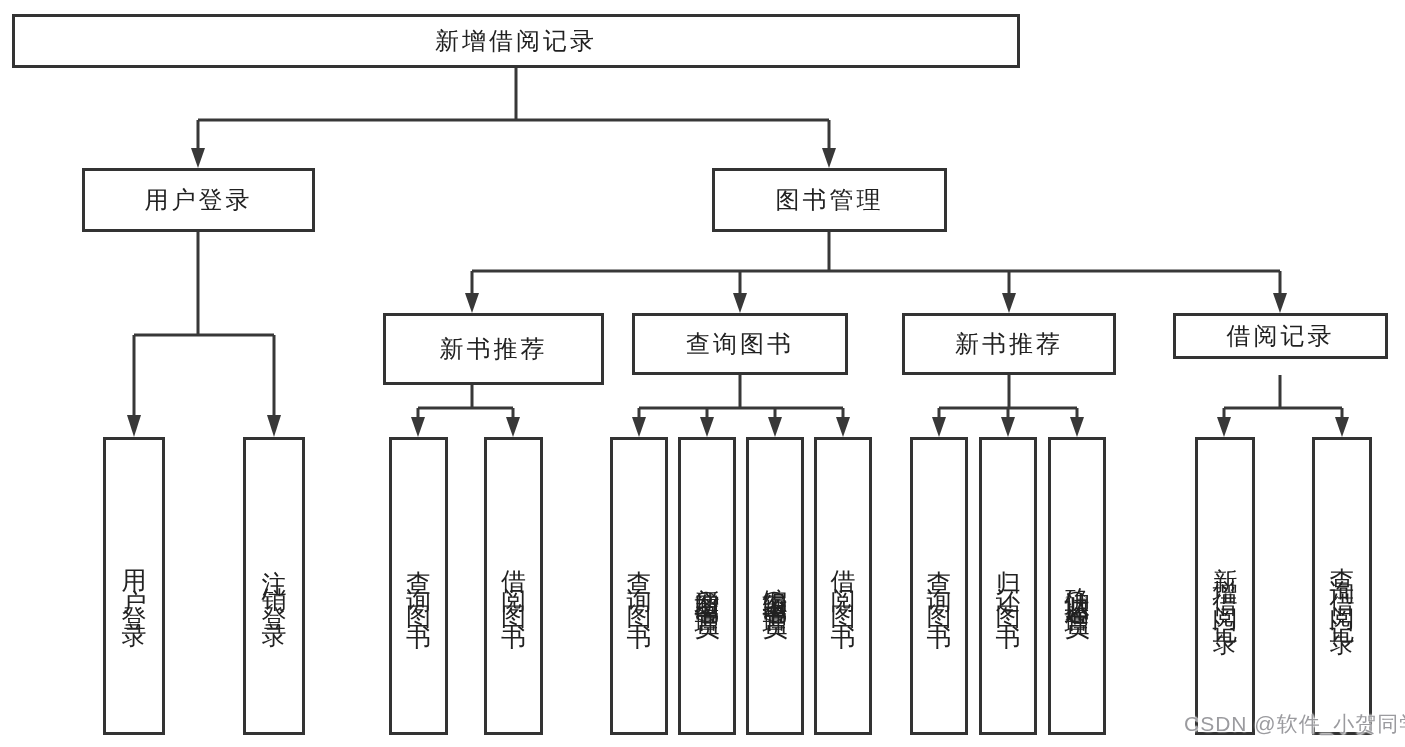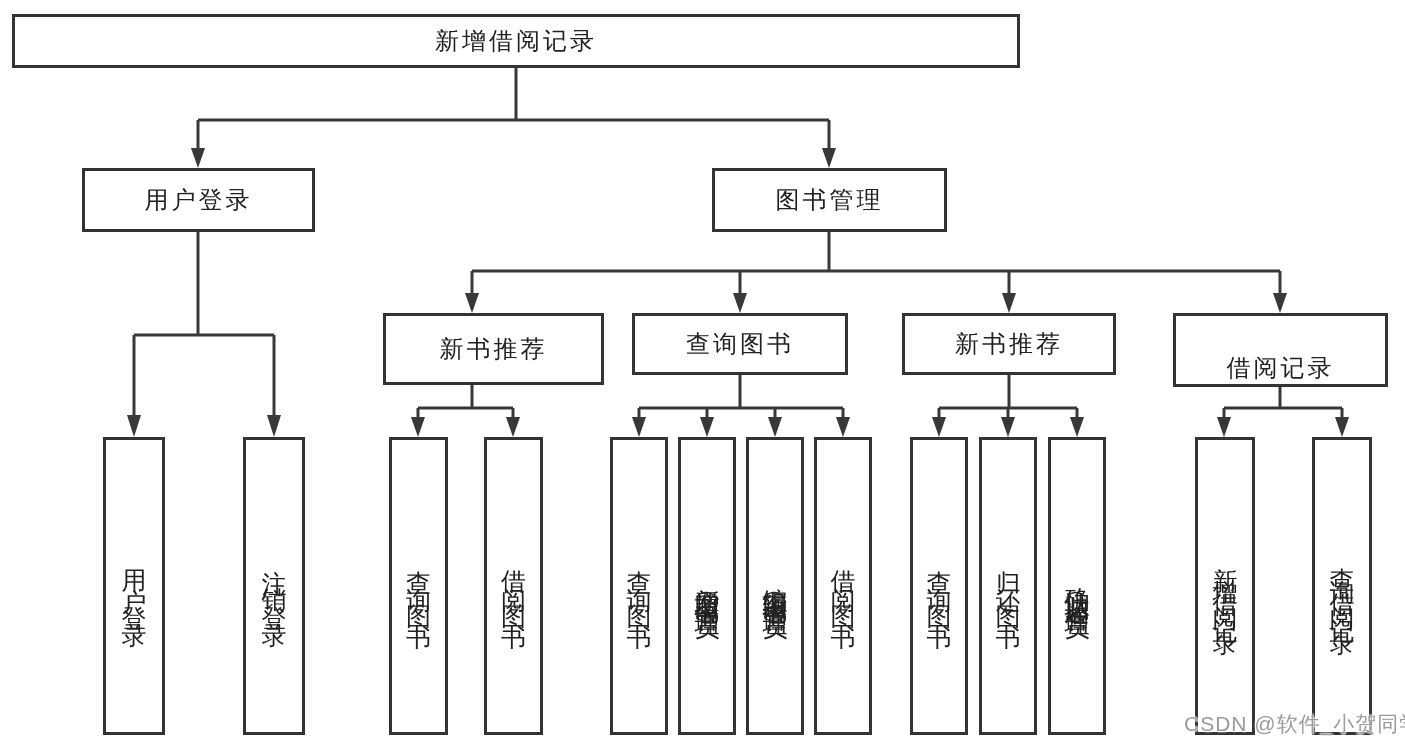--- a/index.html
+++ b/index.html
@@ -124,21 +124,21 @@
 
   <div class="node" style="left:383px;top:313px;width:221px;height:72px;">
     <span class="hlabel">新书推荐</span>
   </div>
   <div class="node" style="left:632px;top:313px;width:216px;height:62px;">
     <span class="hlabel">查询图书</span>
   </div>
   <div class="node" style="left:902px;top:313px;width:214px;height:62px;">
     <span class="hlabel">新书推荐</span>
   </div>
-  <div class="node" style="left:1173px;top:313px;width:215px;height:74px;align-items:flex-end;">
+  <div class="node" style="left:1173px;top:313px;width:215px;height:46px;">
     <span class="hlabel">借阅记录</span>
   </div>
 
   <div class="node vnode" style="left:103px;width:62px;">
     <span class="vtext ls4">用户登录</span>
   </div>
   <div class="node vnode" style="left:243px;width:62px;">
     <span class="vtext ls4">注销登录</span>
   </div>
 

